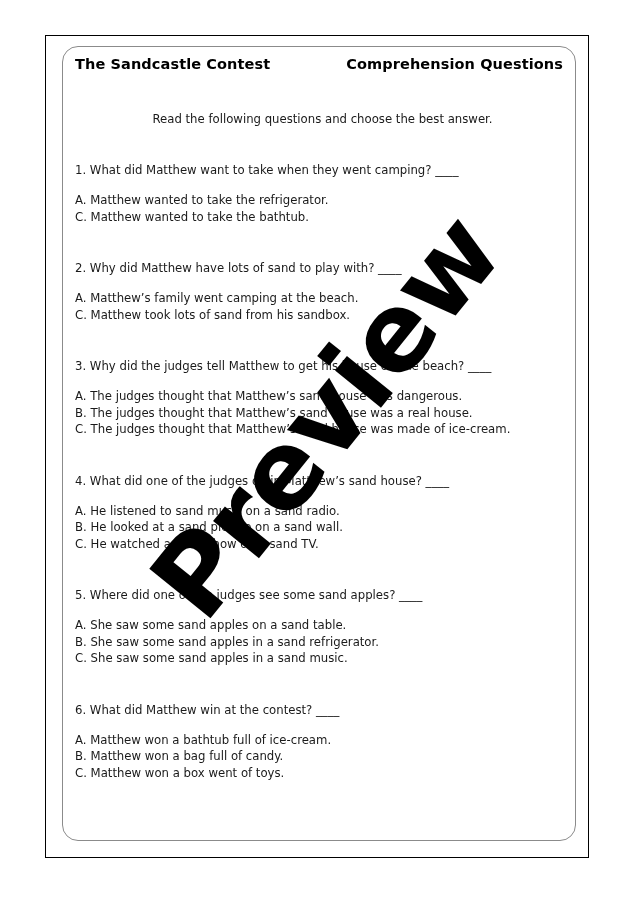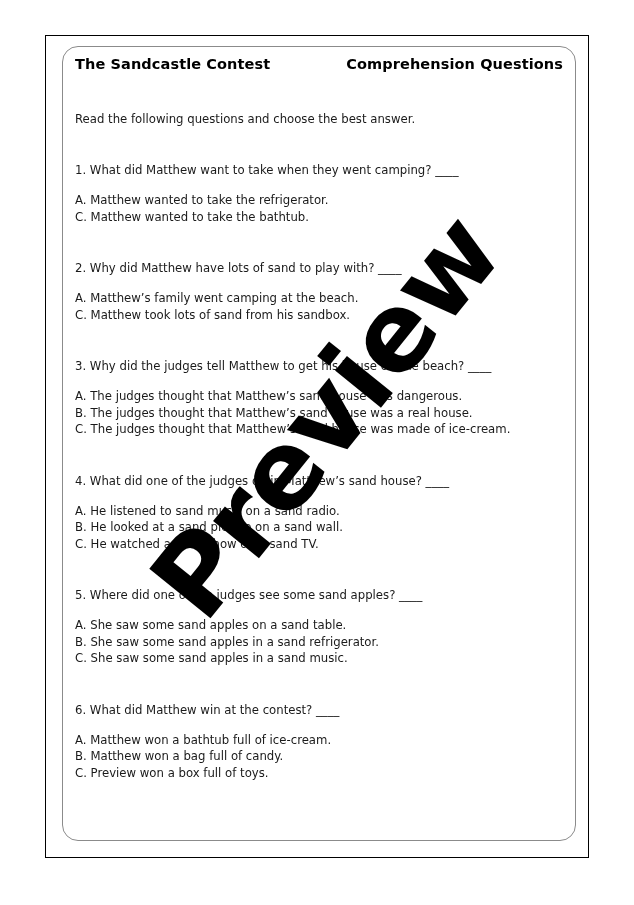--- a/index.html
+++ b/index.html
@@ -67,20 +67,21 @@
     left: 75px;
     top: 112px;
     width: 495px;
     font-size: 11.7px;
     line-height: 15px;
     color: #1a1a1a;
   }
   .instructions {
     margin-bottom: 34px;
     white-space: nowrap;
+    text-align: center;
   }
   .question-block {
     margin-bottom: 26px;
   }
   .question-stem {
     margin-bottom: 14px;
     white-space: nowrap;
     margin-top: 36px;
   }
   .option-line {
@@ -157,20 +158,20 @@
     <div class="question-stem">5. Where did one of the judges see some sand apples? ____</div>
     <div class="option-line">A. She saw some sand apples on a sand table.</div>
     <div class="option-line">B. She saw some sand apples in a sand refrigerator.</div>
     <div class="option-line">C. She saw some sand apples in a sand music.</div>
   </div>
 
   <div class="question-block">
     <div class="question-stem">6. What did Matthew win at the contest? ____</div>
     <div class="option-line">A. Matthew won a bathtub full of ice-cream.</div>
     <div class="option-line">B. Matthew won a bag full of candy.</div>
-    <div class="option-line">C. Preview won a box full of toys.</div>
+    <div class="option-line">C. Matthew won a box went of toys.</div>
   </div>
 
 </div>
 
 <div id="watermark">
   <div id="watermark-text">Preview</div>
 </div>
 
 </body></html>

